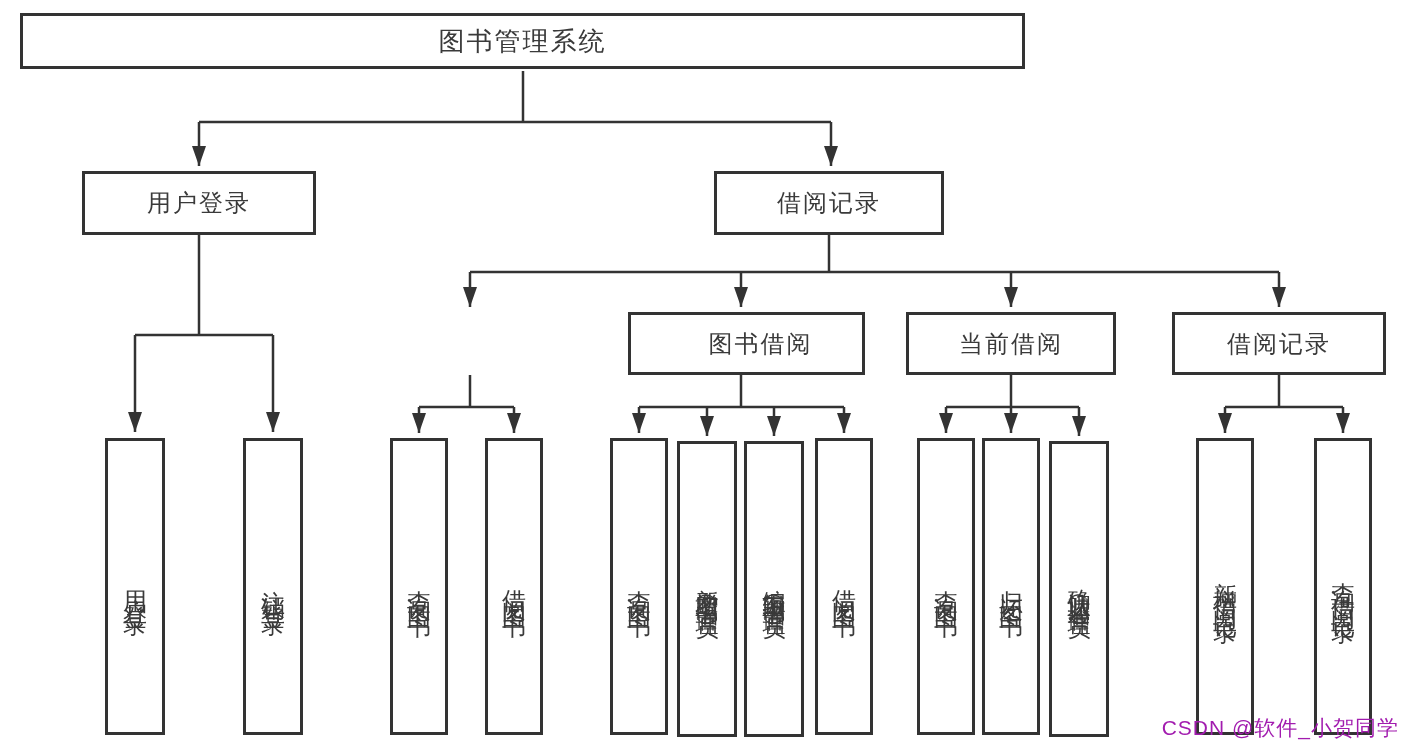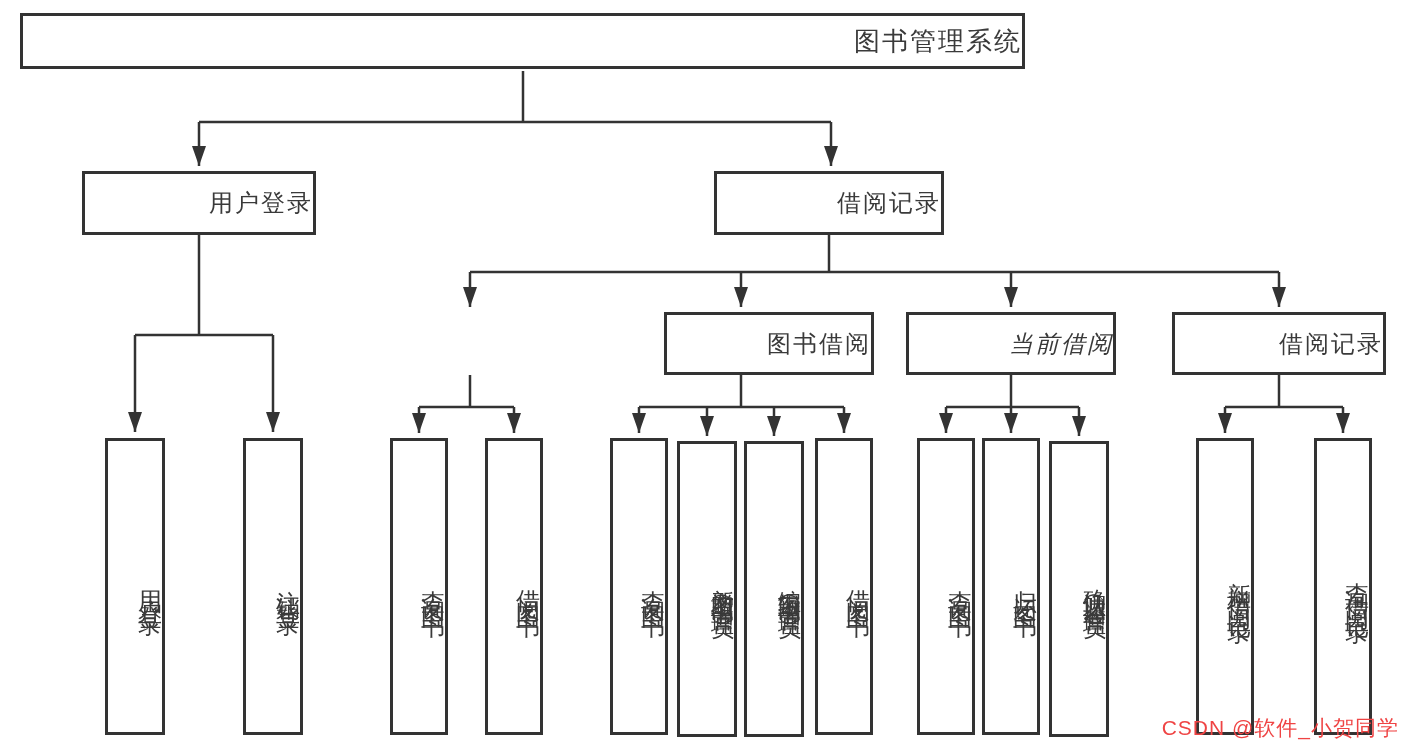--- a/index.html
+++ b/index.html
@@ -21,21 +21,21 @@
     top: 0;
     z-index: 1;
   }
   .node {
     position: absolute;
     box-sizing: border-box;
     background: #ffffff;
     border: 3px solid #333333;
     display: flex;
     align-items: center;
-    justify-content: flex-end;
+    justify-content: center;
     z-index: 2;
     color: #3a3a3a;
   }
   .hbox span {
     font-size: 24px;
     letter-spacing: 2px;
     white-space: nowrap;
     color: #3a3a3a;
   }
   .hbox.root span {
@@ -52,21 +52,21 @@
   .vbox.long span {
     font-size: 23px;
     letter-spacing: 4px;
   }
   #watermark {
     position: absolute;
     right: 6px;
     top: 714px;
     z-index: 5;
     font-size: 21px;
-    color: #ef4444;
+    color: #a21caf;
     letter-spacing: 1px;
     white-space: nowrap;
   }
 </style>
 </head>
 <body>
 
 <div id="canvas">
 
   <svg id="wires" width="1405" height="747" viewBox="0 0 1405 747">
@@ -123,24 +123,24 @@
     <span>图书管理系统</span>
   </div>
 
   <div class="node hbox" style="left:82px; top:171px; width:234px; height:64px;">
     <span>用户登录</span>
   </div>
   <div class="node hbox" style="left:714px; top:171px; width:230px; height:64px;">
     <span>借阅记录</span>
   </div>
 
-  <div class="node hbox" style="left:664px; top:312px; width:210px; height:63px;padding-left:28px;">
+  <div class="node hbox" style="left:628px; top:312px; width:237px; height:63px;padding-left:28px;">
     <span>图书借阅</span>
   </div>
-  <div class="node hbox" style="left:906px; top:312px; width:210px; height:63px;font-style:italic;">
+  <div class="node hbox" style="left:906px; top:312px; width:210px; height:63px;">
     <span>当前借阅</span>
   </div>
   <div class="node hbox" style="left:1172px; top:312px; width:214px; height:63px;">
     <span>借阅记录</span>
   </div>
 
   <div class="node vbox" style="left:105px; top:438px; width:60px; height:297px;">
     <span>用户登录</span>
   </div>
   <div class="node vbox" style="left:243px; top:438px; width:60px; height:297px;">

